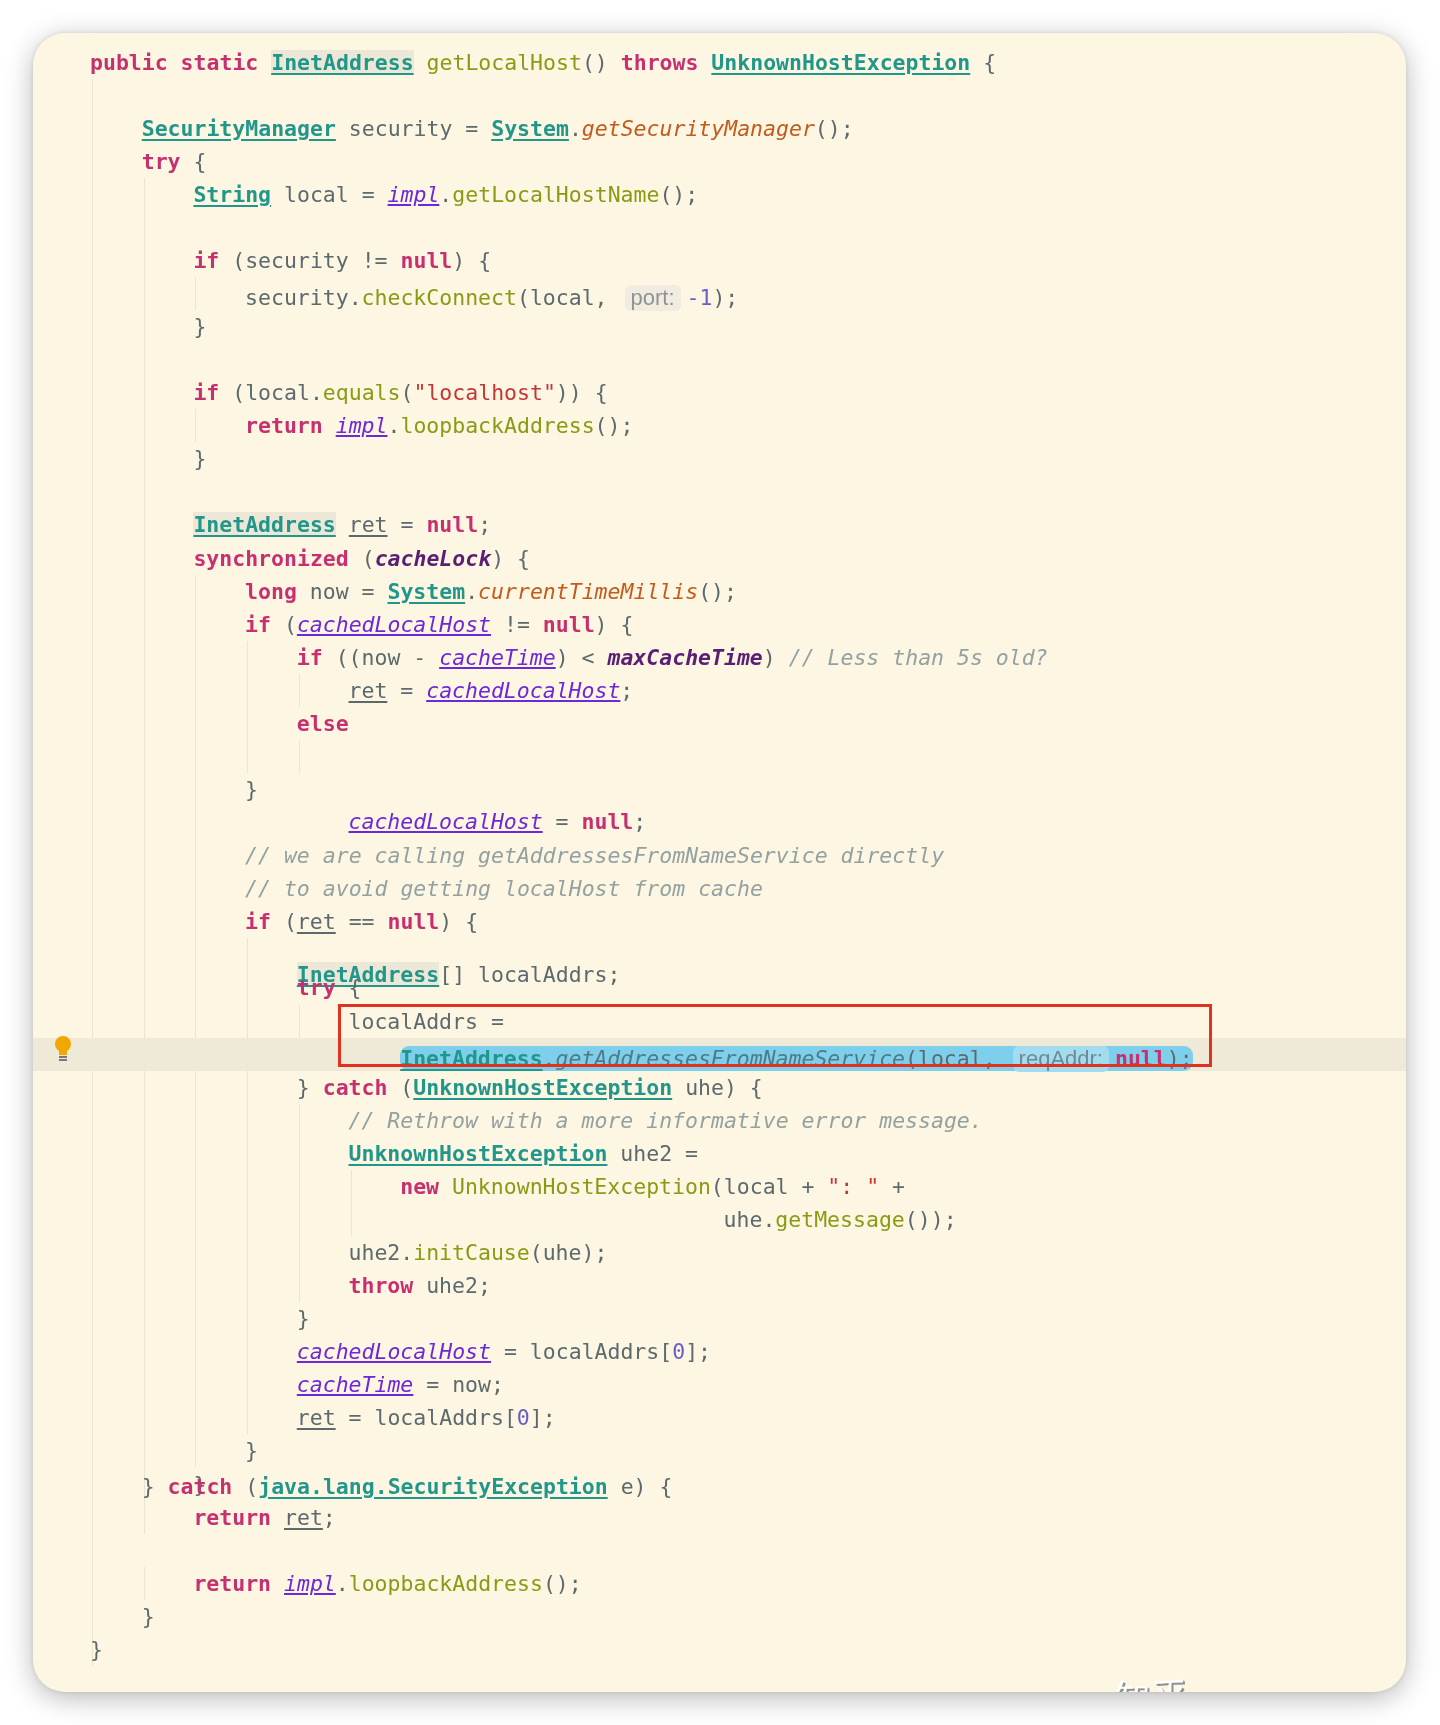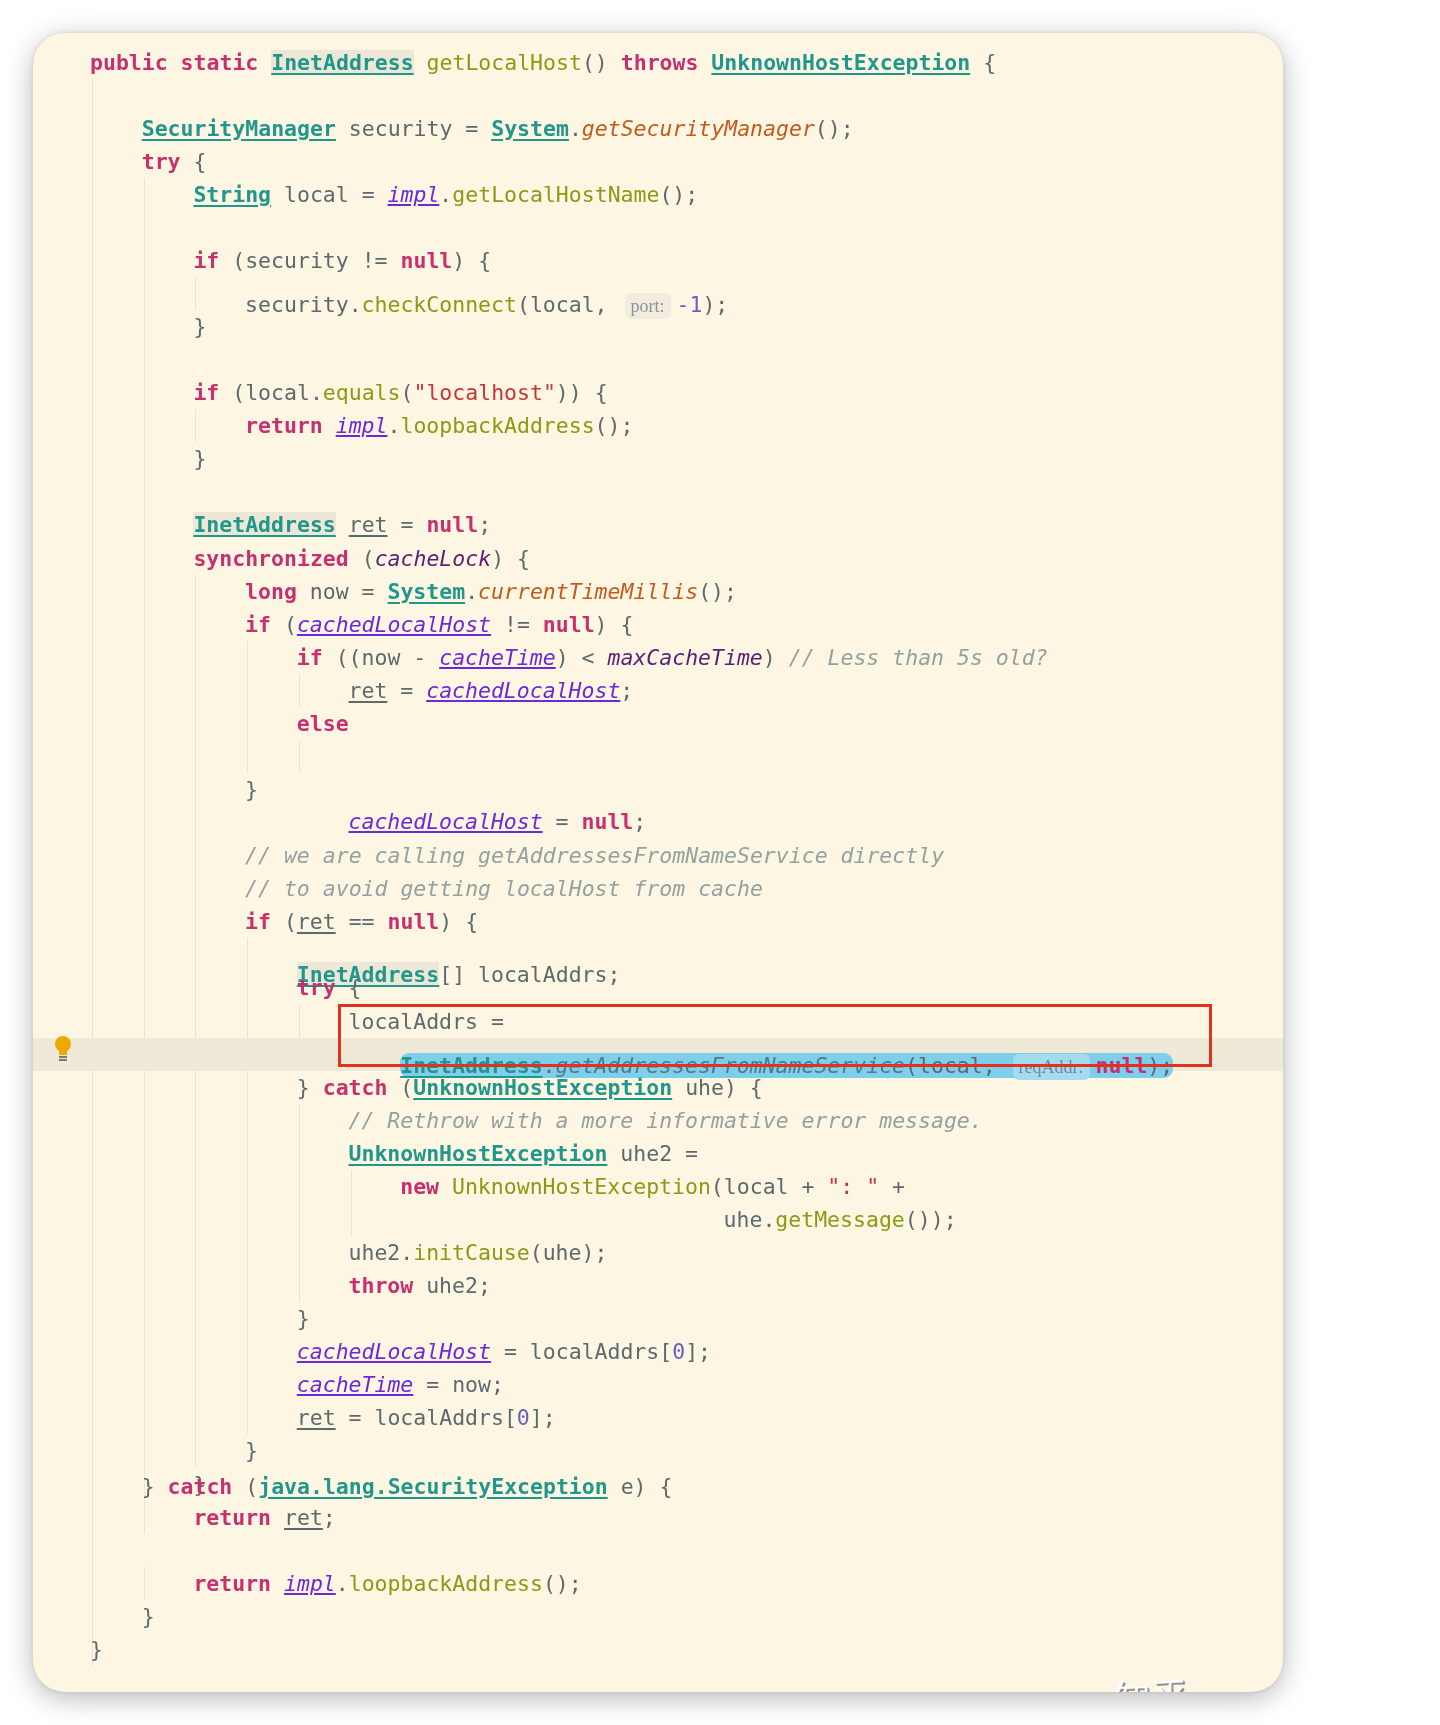--- a/index.html
+++ b/index.html
@@ -1,36 +1,36 @@
 <!DOCTYPE html>
 <html><head>
 <meta charset="utf-8">
 <style>
   html, body { margin:0; padding:0; }
   body { width:1440px; height:1725px; background:#ffffff; position:relative; overflow:hidden;
          font-family:"DejaVu Sans Mono", monospace; }
-  .card { position:absolute; left:33px; top:33px; width:1250px; height:1659px;
+  .card { position:absolute; left:33px; top:33px; width:1373px; height:1659px;
           background:#fdf6e3; border-radius:32px;
           box-shadow: 0 6px 28px rgba(0,0,0,0.28), 0 0 4px rgba(0,0,0,0.10); overflow:hidden; }
   .guide { position:absolute; width:1px; background:#ece4cf; }
   .caret-line { position:absolute; left:0; right:0; height:33px; background:#efe9d8; }
   .line { position:absolute; left:0; height:33px; line-height:33px; font-size:21.5px; white-space:pre; color:#5c6a6e; }
   .kw { color:#c7306f; font-weight:bold; }
   .type { color:#21968a; text-decoration:underline; text-underline-offset:3px; font-weight:bold; }
   .type-hl { background:#ece7d6; }
   .method { color:#8a9a15; }
   .smethod { color:#c45a1c; font-style:italic; }
   .field { color:#6d28d9; font-style:italic;text-decoration:underline; }
-  .sfield { color:#5a1e75; font-style:italic; font-weight:normal; }
+  .sfield { color:#5a1e75; font-style:italic; font-weight:bold; }
   .str { color:#c73434; }
   .num { color:#6a5fc0; }
   .cmt { color:#93a1a1; font-style:italic; }
   .var { text-decoration:underline; text-underline-offset:3px; }
-  .hint { display:inline-block; background:#f1ecdf; color:#8c9496; font-size:18px; line-height:26px;
-          padding:0 6px; border-radius:6px; font-family:Liberation Serif, serif; margin:16px 6px 0 4px; }
+  .hint { display:inline-block; background:#f1ecdf; color:#8c9496; font-size:22px; line-height:26px;
+          padding:0 6px; border-radius:6px; font-family:Liberation Sans, sans-serif; margin:8px 6px 0 4px; }
   .sel { background:#7ecfeb;border-radius:9px; }
   .sel .hint { background:#a3dcef; color:#6e8a94; }
   .redbox { position:absolute; left:305px; top:971px; width:874px; height:63px; border:3px solid #e0321f; box-sizing:border-box; }
   .bulb { position:absolute; left:21px; top:1003px; width:18px; height:28px; }
   .watermark { position:absolute; left:1080px; top:1640px; font-family:"DejaVu Sans", sans-serif; font-size:38px;
                color:#ffffff; letter-spacing:1px;
                text-shadow: 2px 2px 0 #8f8f8f, 1px 1px 0 #bdbdbd; }
 </style>
 </head>
 <body>

